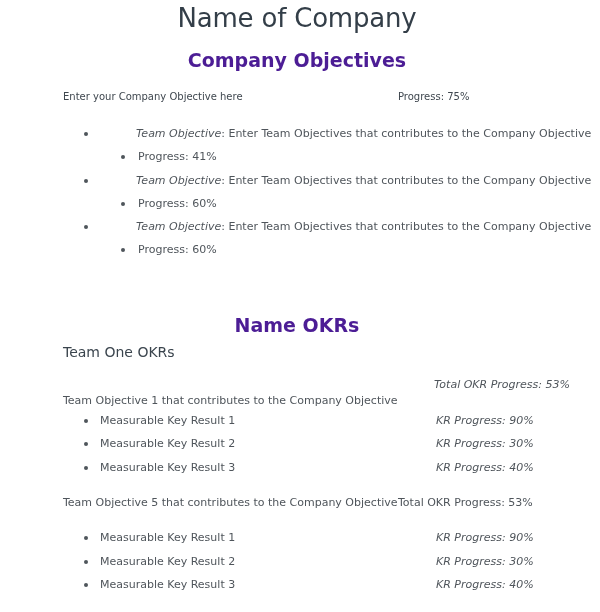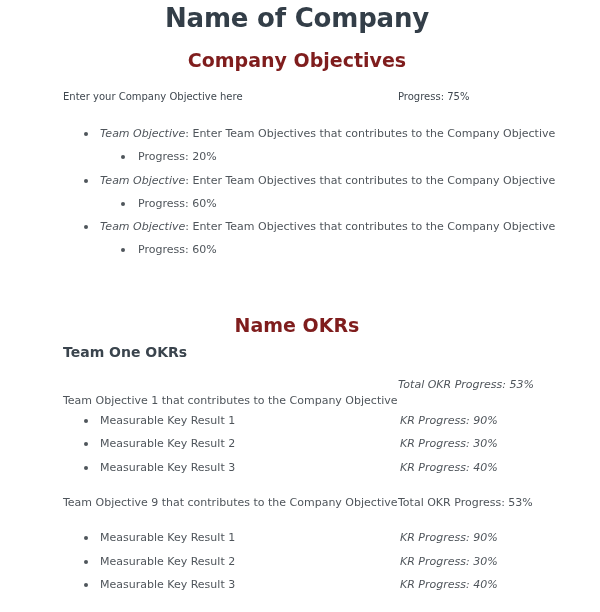--- a/index.html
+++ b/index.html
@@ -3,30 +3,30 @@
 <meta charset="utf-8">
 <style>
   html, body { margin: 0; padding: 0; background: #ffffff; }
   body {
     width: 600px; height: 612px; overflow: hidden; position: relative;
     font-family: "DejaVu Sans", sans-serif; color: #4b5157;
   }
   .abs { position: absolute; white-space: nowrap; }
   .title {
     left: 0; width: 594px; top: 3px; text-align: center;
-    font-size: 26px; font-weight: bold; color: #333e48; letter-spacing: -0.2px;
+    font-size: 26px; font-weight: normal; color: #333e48; letter-spacing: -0.2px;
   }
   .h2 {
     left: 0; width: 594px; text-align: center;
-    font-size: 19px; font-weight: bold; color: #7f1d1d;
+    font-size: 19px; font-weight: bold; color: #4c1d95;
   }
-  .h3 { font-size: 14px; font-weight: bold; color: #3a444d; }
+  .h3 { font-size: 14px; font-weight: normal; color: #3a444d; }
   .bold-line { font-size: 10px; font-weight: normal; color: #3f474f; }
   .txt { font-size: 11px; color: #4f555b; }
-  .it { font-style: italic; }
+  .it { font-style: italic; margin-left: 36px; }
   .bullet {
     position: absolute; width: 4px; height: 4px; border-radius: 50%; background: #4f555b;
   }
   .right { }
 </style>
 </head>
 <body>
 
 <div class="abs title">Name of Company</div>
 
@@ -34,21 +34,21 @@
 
 <div class="abs bold-line" style="left:63px; top:91px;">Enter your Company Objective here</div>
 <div class="abs bold-line" style="left:398px; top:91px;">Progress: 75%</div>
 
 <div>
   <span class="bullet" style="left:84px; top:132px;"></span>
   <div class="abs txt" style="left:100px; top:127px;">
     <span class="it">Team Objective</span><span>: Enter Team Objectives that contributes to the Company Objective</span>
   </div>
   <span class="bullet" style="left:121px; top:155px;"></span>
-  <div class="abs txt" style="left:138px; top:150px;">Progress: 20%</div>
+  <div class="abs txt" style="left:138px; top:150px;">Progress: 41%</div>
 </div>
 
 <div>
   <span class="bullet" style="left:84px; top:179px;"></span>
   <div class="abs txt" style="left:100px; top:174px;">
     <span class="it">Team Objective</span><span>: Enter Team Objectives that contributes to the Company Objective</span>
   </div>
   <span class="bullet" style="left:121px; top:202px;"></span>
   <div class="abs txt" style="left:138px; top:197px;">Progress: 60%</div>
 </div>
@@ -77,21 +77,21 @@
   <span class="bullet" style="left:84px; top:442px;"></span>
   <div class="abs txt" style="left:100px; top:437px;">Measurable Key Result 2</div>
   <div class="abs txt it right" style="left:400px; width:121px; top:437px;">KR Progress: 30%</div>
 
   <span class="bullet" style="left:84px; top:466px;"></span>
   <div class="abs txt" style="left:100px; top:461px;">Measurable Key Result 3</div>
   <div class="abs txt it right" style="left:400px; width:121px; top:461px;">KR Progress: 40%</div>
 </div>
 
 <div>
-  <div class="abs txt" style="left:63px; top:496px;">Team Objective 9 that contributes to the Company Objective</div>
+  <div class="abs txt" style="left:63px; top:496px;">Team Objective 5 that contributes to the Company Objective</div>
   <div class="abs txt" style="left:398px; top:496px;">Total OKR Progress: 53%</div>
 
   <span class="bullet" style="left:84px; top:536px;"></span>
   <div class="abs txt" style="left:100px; top:531px;">Measurable Key Result 1</div>
   <div class="abs txt it right" style="left:400px; width:121px; top:531px;">KR Progress: 90%</div>
 
   <span class="bullet" style="left:84px; top:560px;"></span>
   <div class="abs txt" style="left:100px; top:555px;">Measurable Key Result 2</div>
   <div class="abs txt it right" style="left:400px; width:121px; top:555px;">KR Progress: 30%</div>
 

